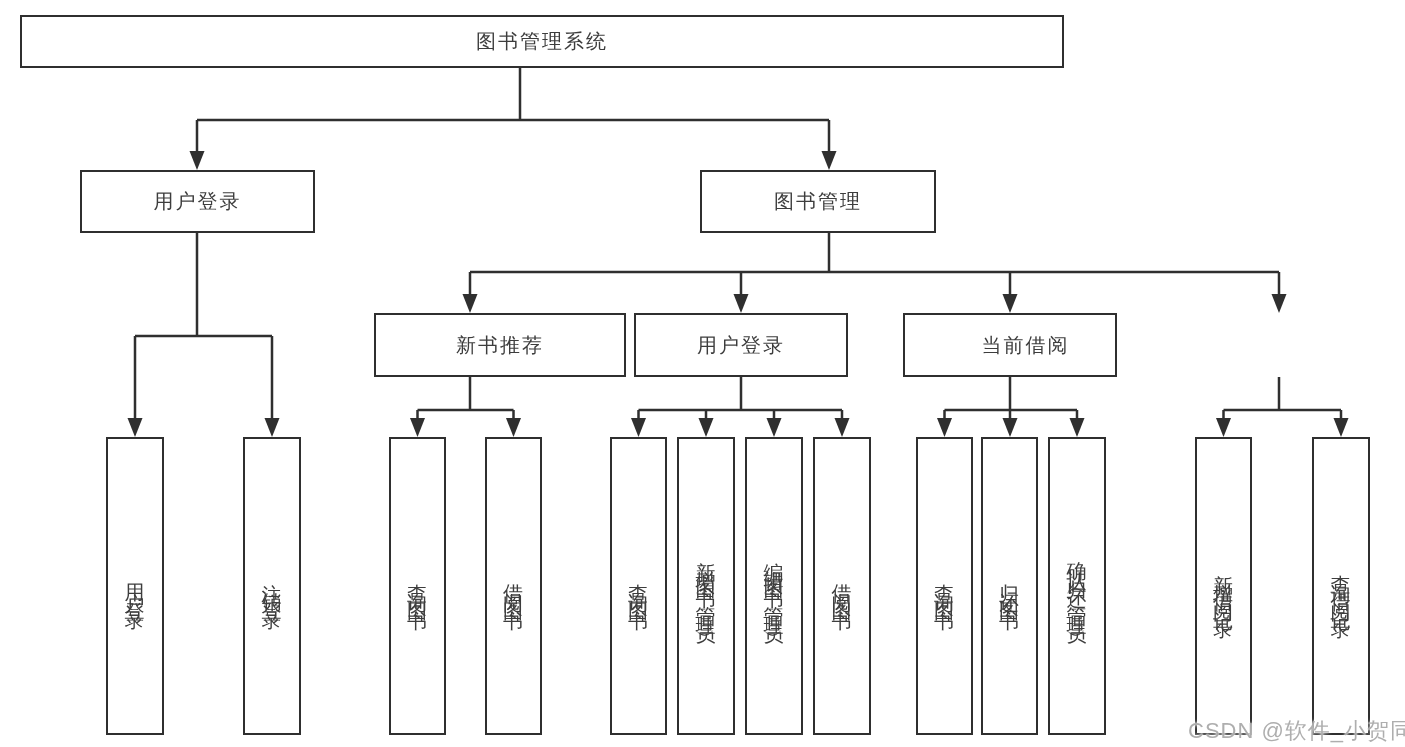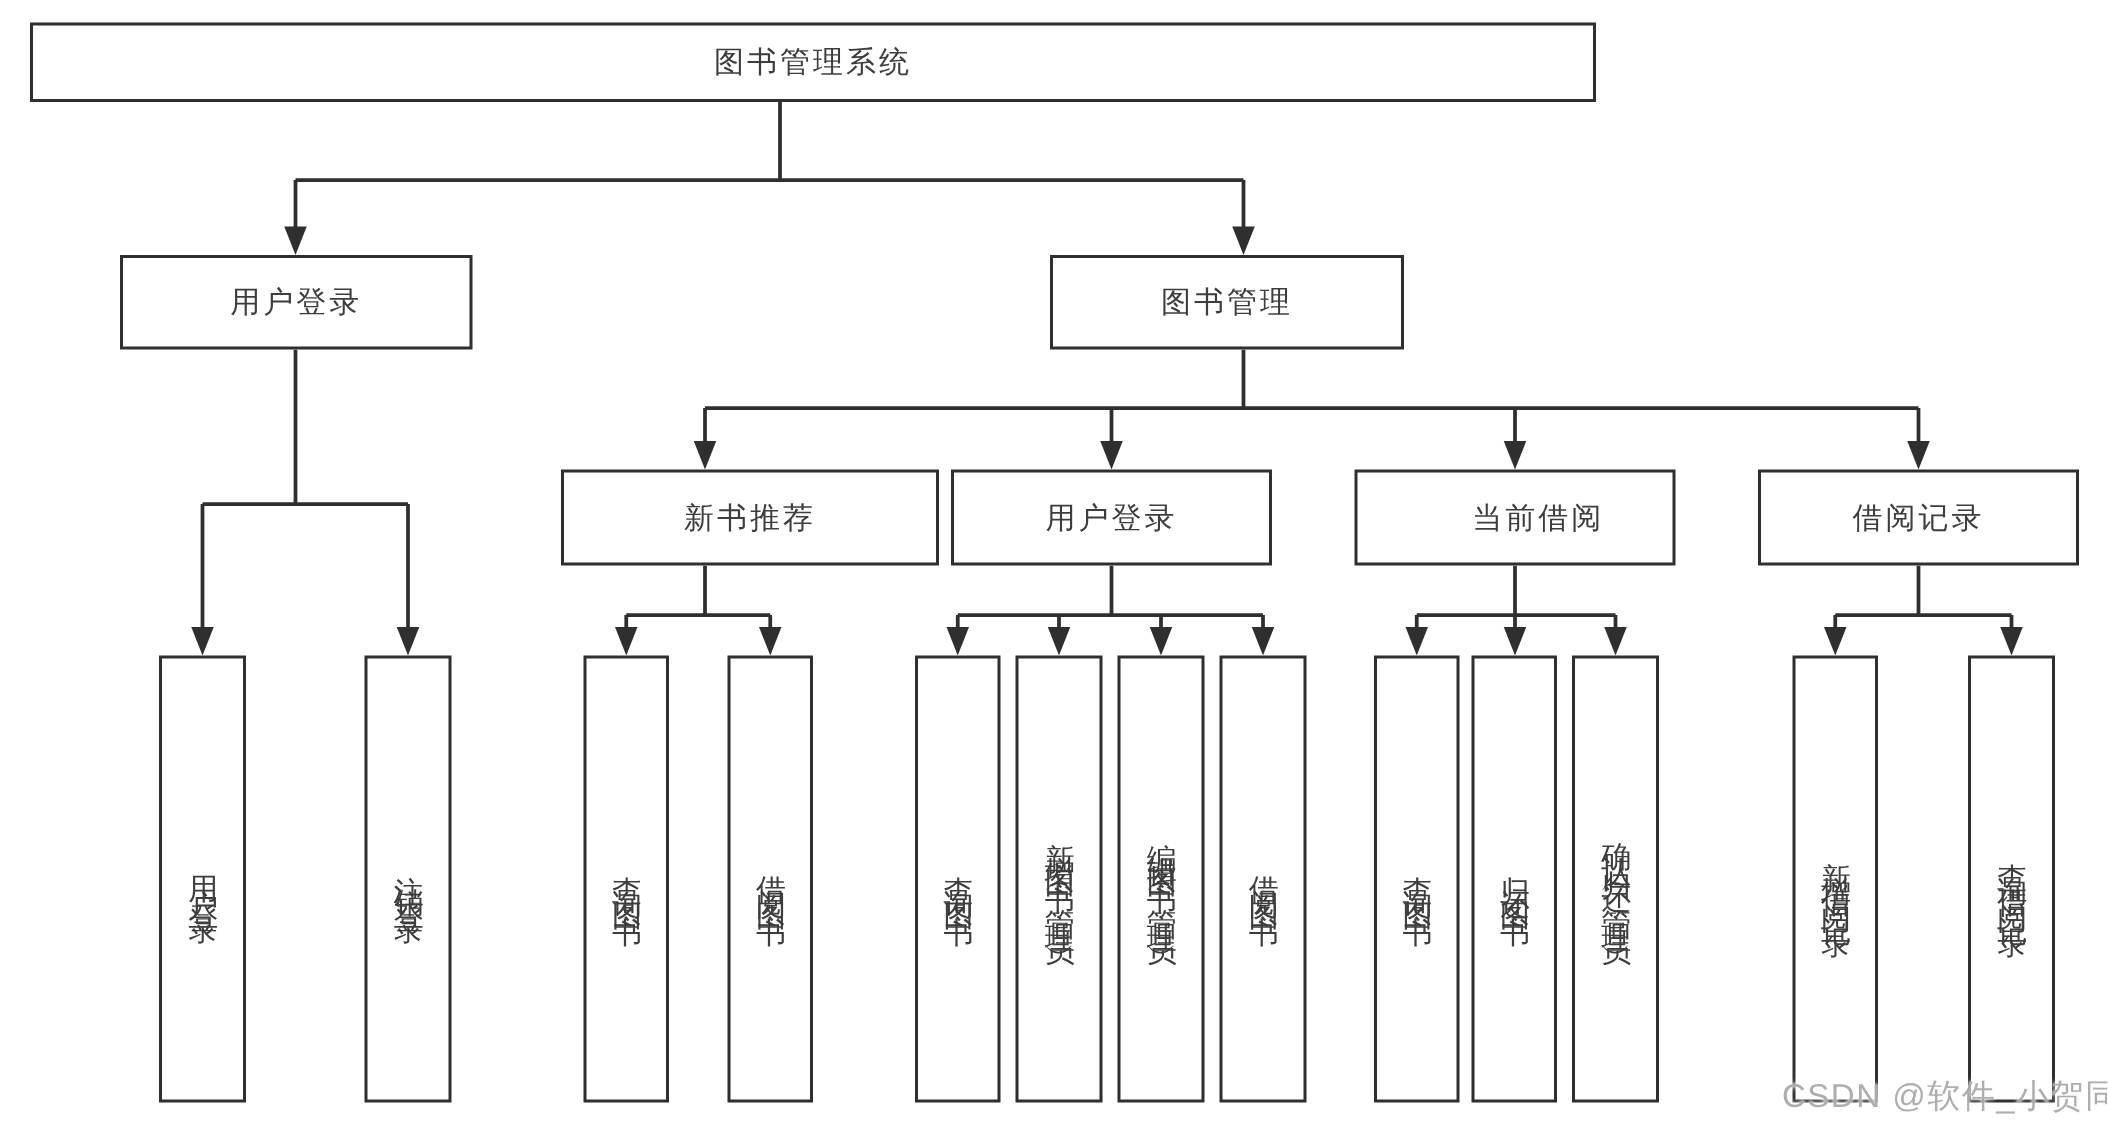--- a/index.html
+++ b/index.html
@@ -117,23 +117,20 @@
 
   <div class="node" style="left:374px; top:313px; width:252px; height:64px;">
     <span class="hlabel">新书推荐</span>
   </div>
   <div class="node" style="left:634px; top:313px; width:214px; height:64px;">
     <span class="hlabel">用户登录</span>
   </div>
   <div class="node" style="left:903px; top:313px; width:214px; height:64px;padding-left:31px;">
     <span class="hlabel">当前借阅</span>
   </div>
-  <div class="node" style="left:1172px; top:313px; width:214px; height:64px;">
-    <span class="hlabel">借阅记录</span>
-  </div>
 
   <div class="node leaf" style="left:106px; top:437px; width:58px; height:298px;">
     <span class="vlabel">用户登录</span>
   </div>
   <div class="node leaf" style="left:243px; top:437px; width:58px; height:298px;">
     <span class="vlabel">注销登录</span>
   </div>
 
   <div class="node leaf" style="left:389px; top:437px; width:57px; height:298px;">
     <span class="vlabel">查询图书</span>

